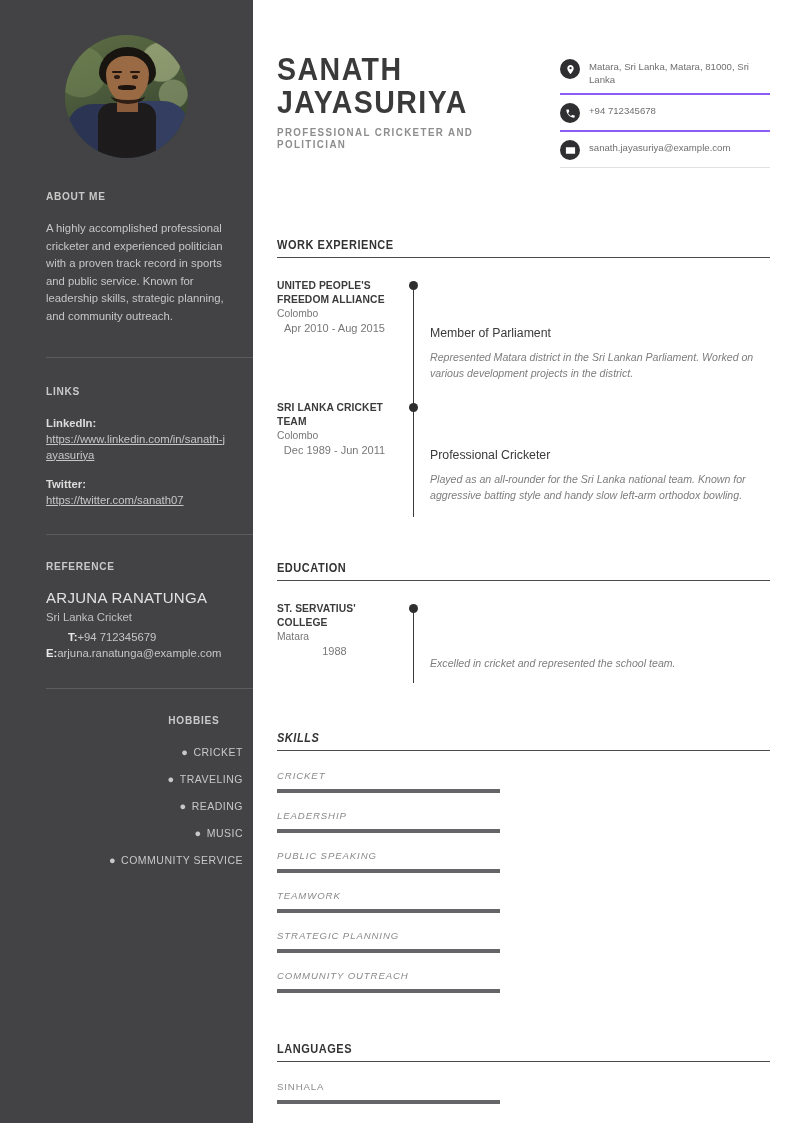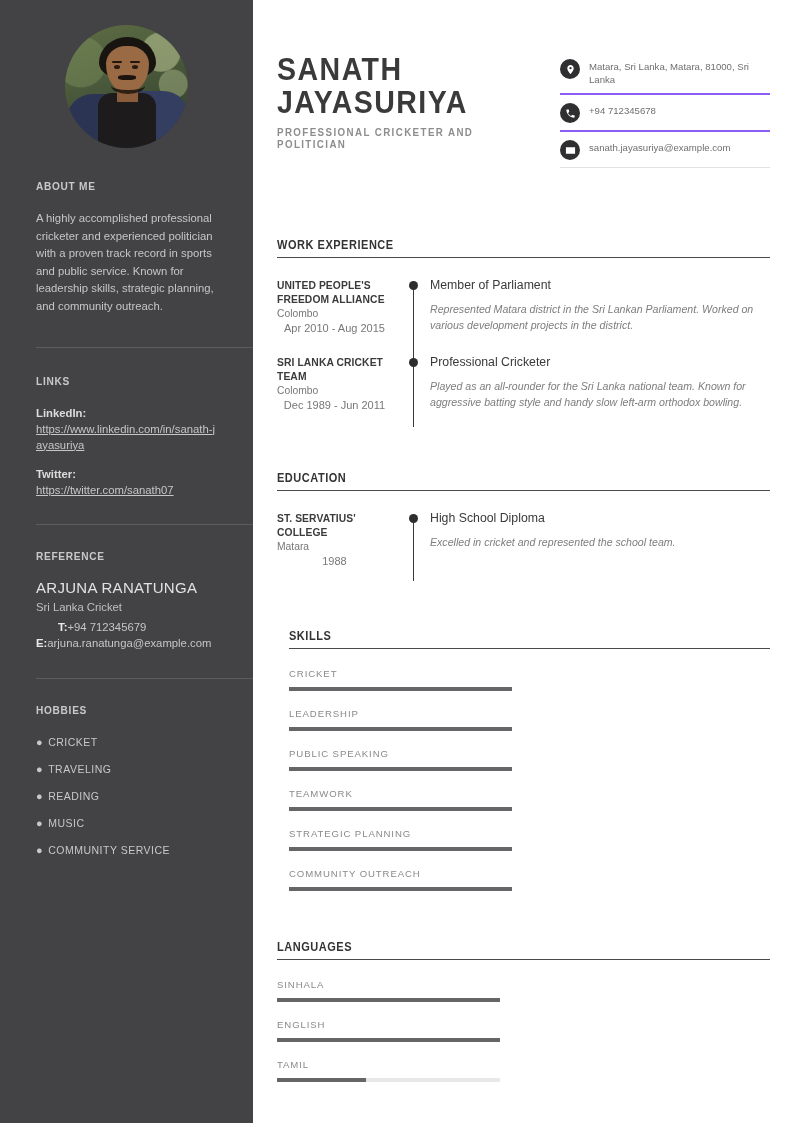--- a/index.html
+++ b/index.html
@@ -10,21 +10,21 @@
     position: relative;
     overflow: hidden;
   }
   .page { display: flex; width: 794px; height: 1123px; }
 
   
   .sidebar {
     width: 253px;
     background: #434345;
     flex: 0 0 253px;
-    padding: 0;
+    padding: 10px;
     position: relative;
   }
   .photo-wrap {
     margin: 25px auto 0;
     width: 123px; height: 123px;
     border-radius: 50%;
     overflow: hidden;
     position: relative;
     background: #3d4a33;
   }
@@ -219,21 +219,21 @@
   .e-mid { flex: 0 0 26px; position: relative; }
   .e-dot {
     position: absolute; left: 5px; top: 4px;
     width: 9px; height: 9px; border-radius: 50%;
     background: #2e2e2e; z-index: 2;
   }
   .e-line {
     position: absolute; left: 9px; top: 6px; bottom: -2px;
     width: 1.4px; background: #3a3a3a;
   }
-  .e-right { flex: 1; padding-top: 0; }
+  .e-right { flex: 1; padding-top: 0; margin-top: 48px; }
   .e-title { font-size: 12.3px; color: #3a3a3a; line-height: 17px; }
   .e-desc {
     font-size: 10.6px; color: #7d7d7d; line-height: 16px;
     margin-top: 7px;
     font-style: italic;
   }
 
   .bar-grid {
     display: flex; flex-wrap: wrap;
     column-gap: 48px; row-gap: 0;
@@ -306,21 +306,21 @@
         <div class="ref-line" style="margin-top:3px;margin-left:22px;">
           <b>T:</b><span>+94 712345679</span>
         </div>
         <div class="ref-line">
           <b>E:</b><span>arjuna.ranatunga@example.com</span>
         </div>
       </div>
 
       <div class="side-div" style="margin-top:26px;"></div>
 
-      <div class="side-sec" style="margin-top:25px;">
+      <div class="side-sec" style="margin-top:25px;text-align:right;">
         <div class="side-h">HOBBIES</div>
         <div style="margin-top:13px;">
           <div class="hobby"><span class="dot">●</span><span>CRICKET</span></div>
           <div class="hobby"><span class="dot">●</span><span>TRAVELING</span></div>
           <div class="hobby"><span class="dot">●</span><span>READING</span></div>
           <div class="hobby"><span class="dot">●</span><span>MUSIC</span></div>
           <div class="hobby"><span class="dot">●</span><span>COMMUNITY SERVICE</span></div>
         </div>
       </div>
 
@@ -409,27 +409,26 @@
         <div class="e-left">
           <div class="e-org">ST. SERVATIUS' COLLEGE</div>
           <div class="e-city">Matara</div>
           <div class="e-date">1988</div>
         </div>
         <div class="e-mid">
           <span class="e-dot"></span>
           <span class="e-line" style="bottom:-12px;"></span>
         </div>
         <div class="e-right">
-          <div class="e-title">High School Diploma</div>
           <div class="e-desc">Excelled in cricket and represented the school team.</div>
         </div>
       </div>
     </section>
 
-    <section style="margin:60px 24px 0 36px;">
+    <section style="margin:60px 24px 0 24px;font-style:italic;">
       <div class="sec-h">SKILLS</div>
       <div class="sec-rule"></div>
       <div class="bar-grid" style="margin-top:2px;">
         <div class="bar-item">
           <div class="bar-label">CRICKET</div>
           <div class="bar-track">
               <div class="bar-fill" style="width: 100%;"></div>
             </div>
         </div>
         <div class="bar-item">

